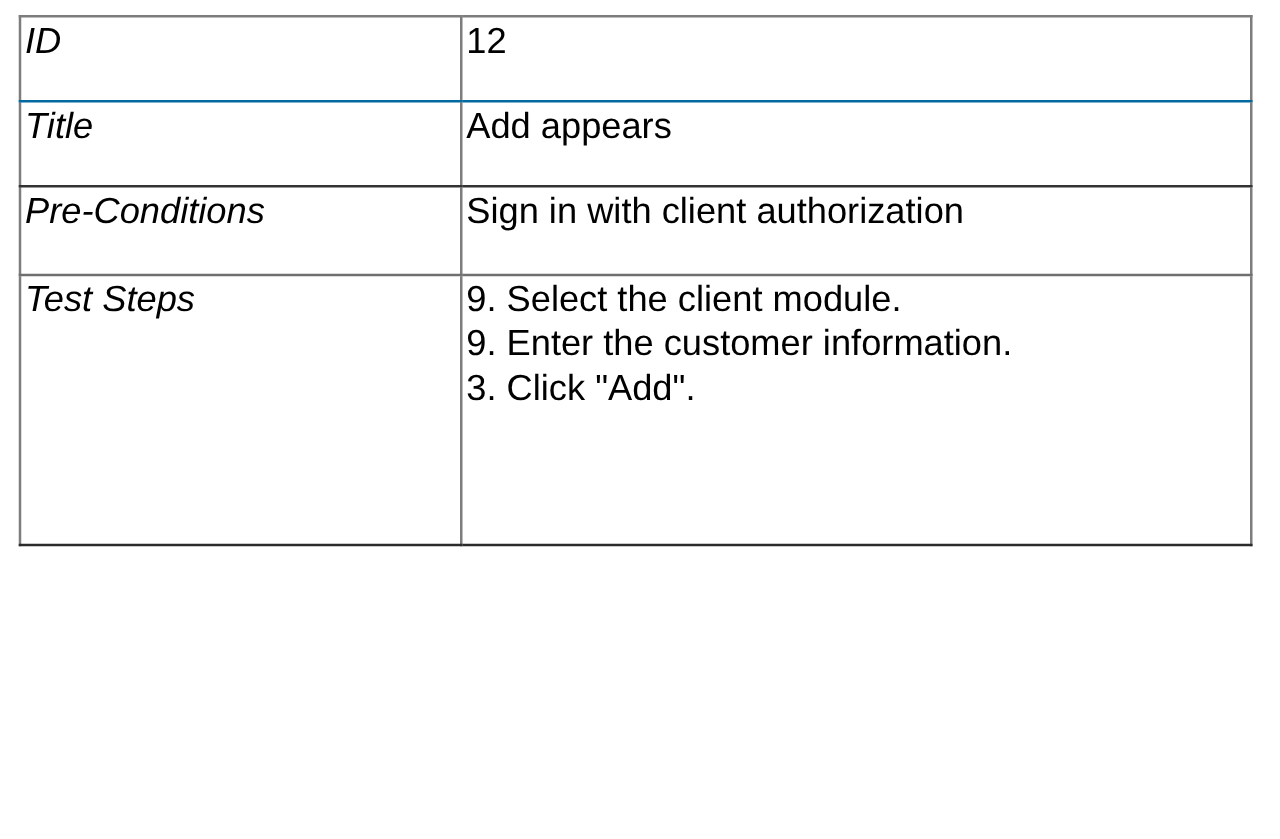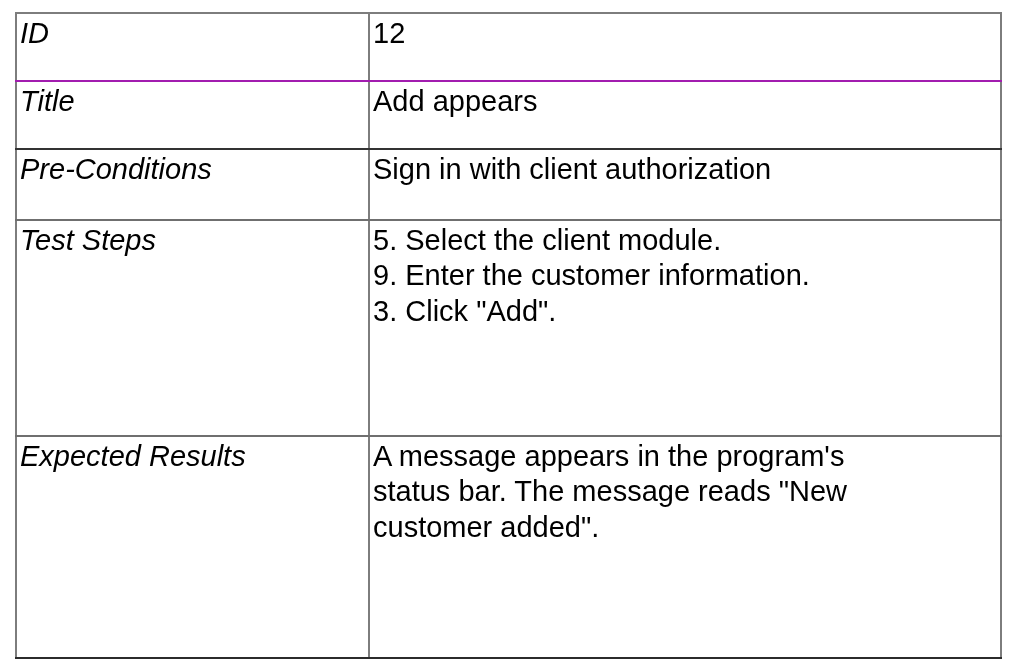--- a/index.html
+++ b/index.html
@@ -47,21 +47,21 @@
     border-right: 2px solid #7d7d7d;
     background: #ffffff;
   }
 
   
   .testcase-table tr:last-child td {
     border-bottom: 2px solid #2b2b2b;
   }
 
   
-  .row-id td { border-bottom: 2px solid #a21caf; }
+  .row-id td { border-bottom: 2px solid #0369a1; }
   .row-title td { border-bottom: 2px solid #333333; }
   .row-precond td { border-bottom: 2px solid #6f6f6f; margin-top: 48px; }
   .row-steps td { border-bottom: 2px solid #6f6f6f; margin-left: 15px; }
 
   .cell-label {
     font-style: italic;
     white-space: nowrap;
   }
 
   .cell-value {
@@ -110,31 +110,23 @@
       <tr class="row-precond">
         <td class="cell-label">Pre-Conditions</td>
         <td class="cell-value">
           <span class="result-line">Sign in with client authorization</span>
         </td>
       </tr>
 
       <tr class="row-steps">
         <td class="cell-label">Test Steps</td>
         <td class="cell-value">
-          <span class="step-line">5. Select the client module.</span>
+          <span class="step-line">9. Select the client module.</span>
           <span class="step-line">9. Enter the customer information.</span>
           <span class="step-line">3. Click "Add".</span>
         </td>
       </tr>
 
-      <tr class="row-expected">
-        <td class="cell-label">Expected Results</td>
-        <td class="cell-value">
-          <span class="result-line">A message appears in the program's</span>
-          <span class="result-line">status bar. The message reads "New</span>
-          <span class="result-line">customer added".</span>
-        </td>
-      </tr>
 
     </tbody>
   </table>
 
 </div>
 
 </body></html>

